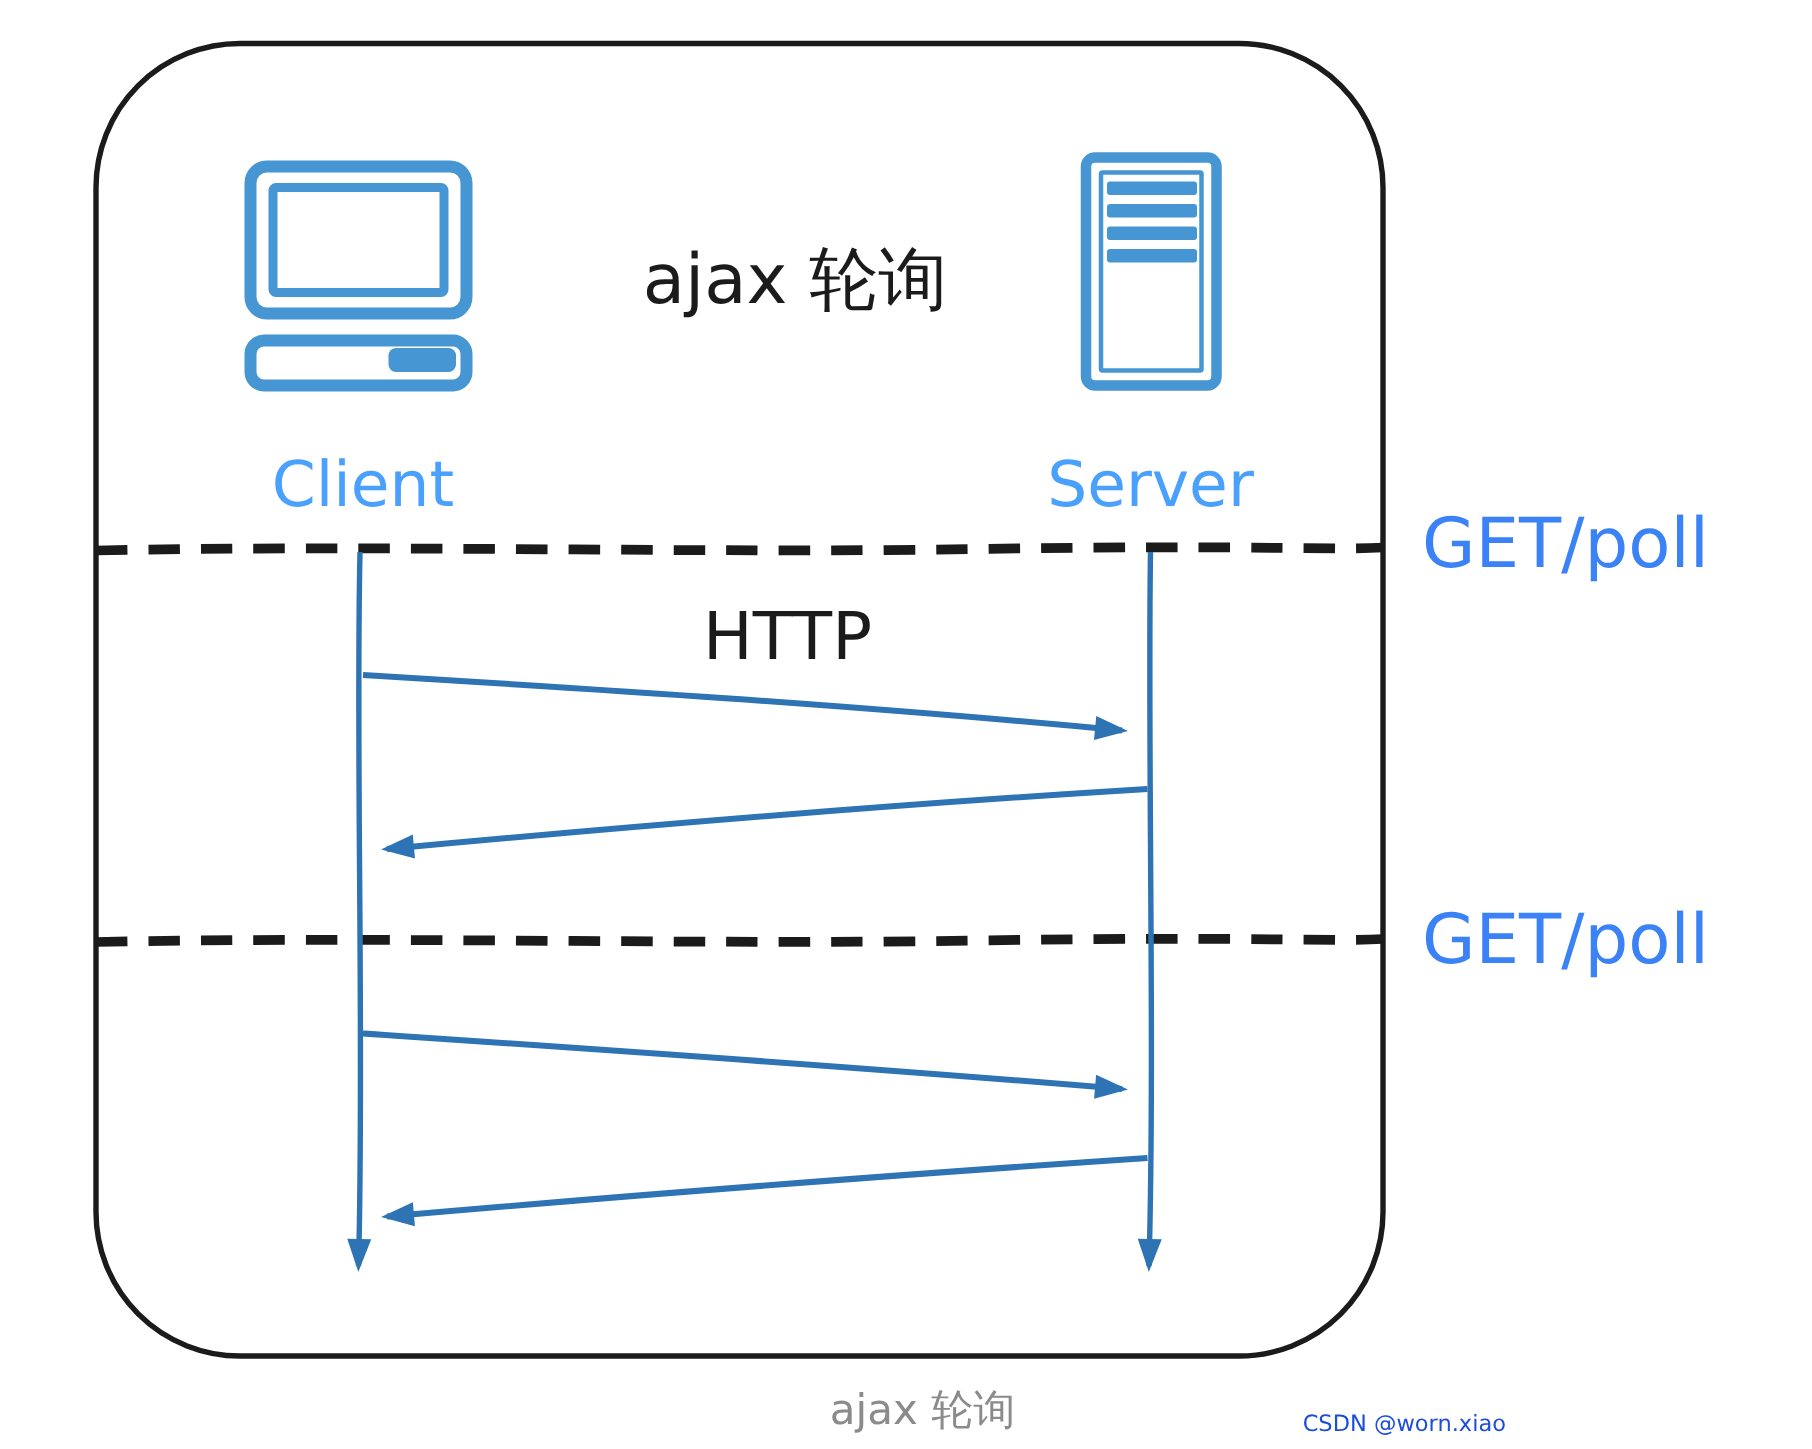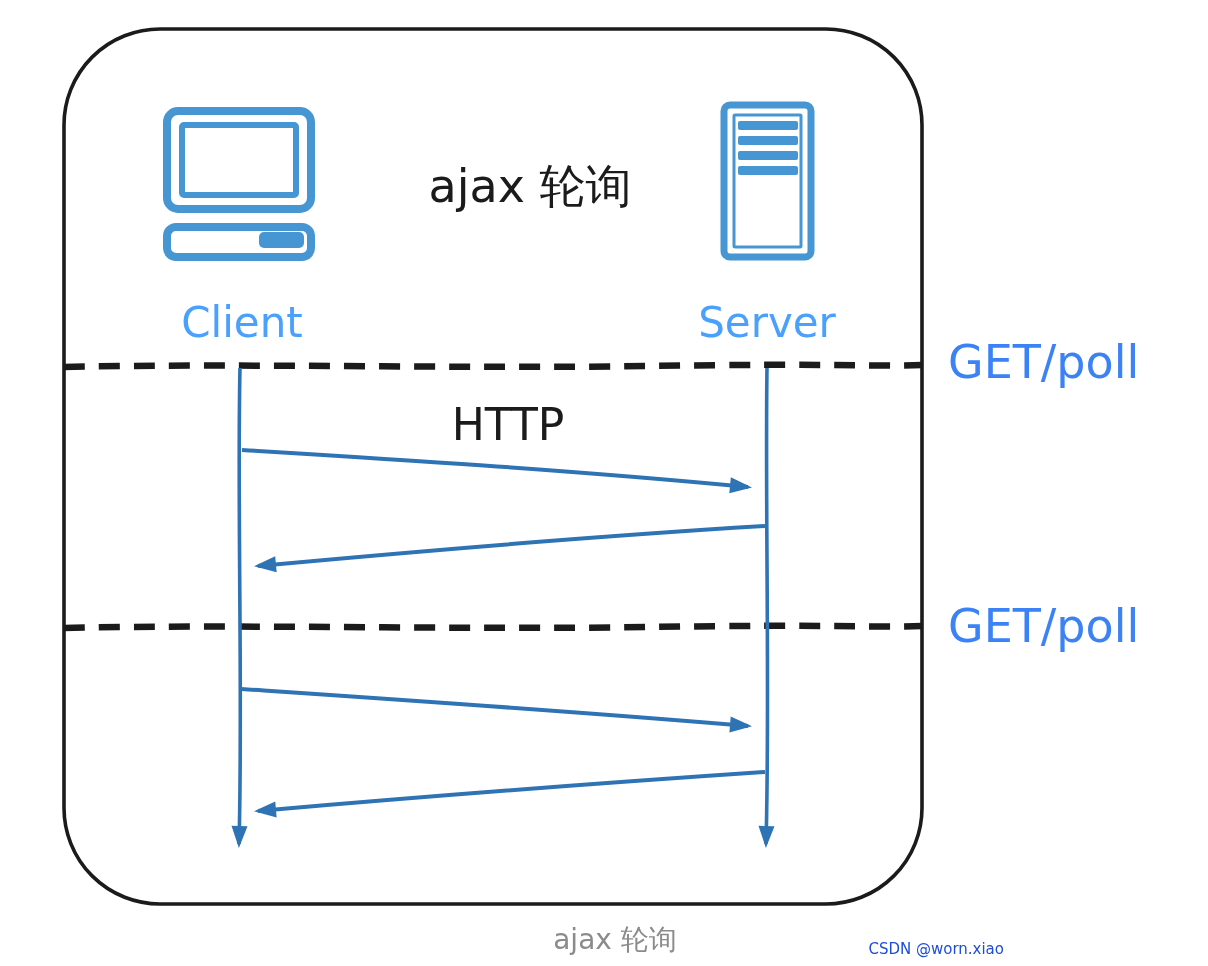--- a/index.html
+++ b/index.html
@@ -45,21 +45,21 @@
   .actor-label.server { left: 682px; top: 299px; }
   .poll-label {
     left: 948px;
     font-size: 46px;
     color: #3b82f6;
     text-align: right;
   }
   .poll-label.first  { top: 336px; }
   .poll-label.second { top: 600px; }
   .http-label {
-    left: 428px;
+    left: 445px;
     top: 400px;
     width: 160px;
     text-align: center;
     font-size: 44px;
   }
   .caption {
     left: 540px;
     top: 924px;
     width: 150px;
     text-align: center;

